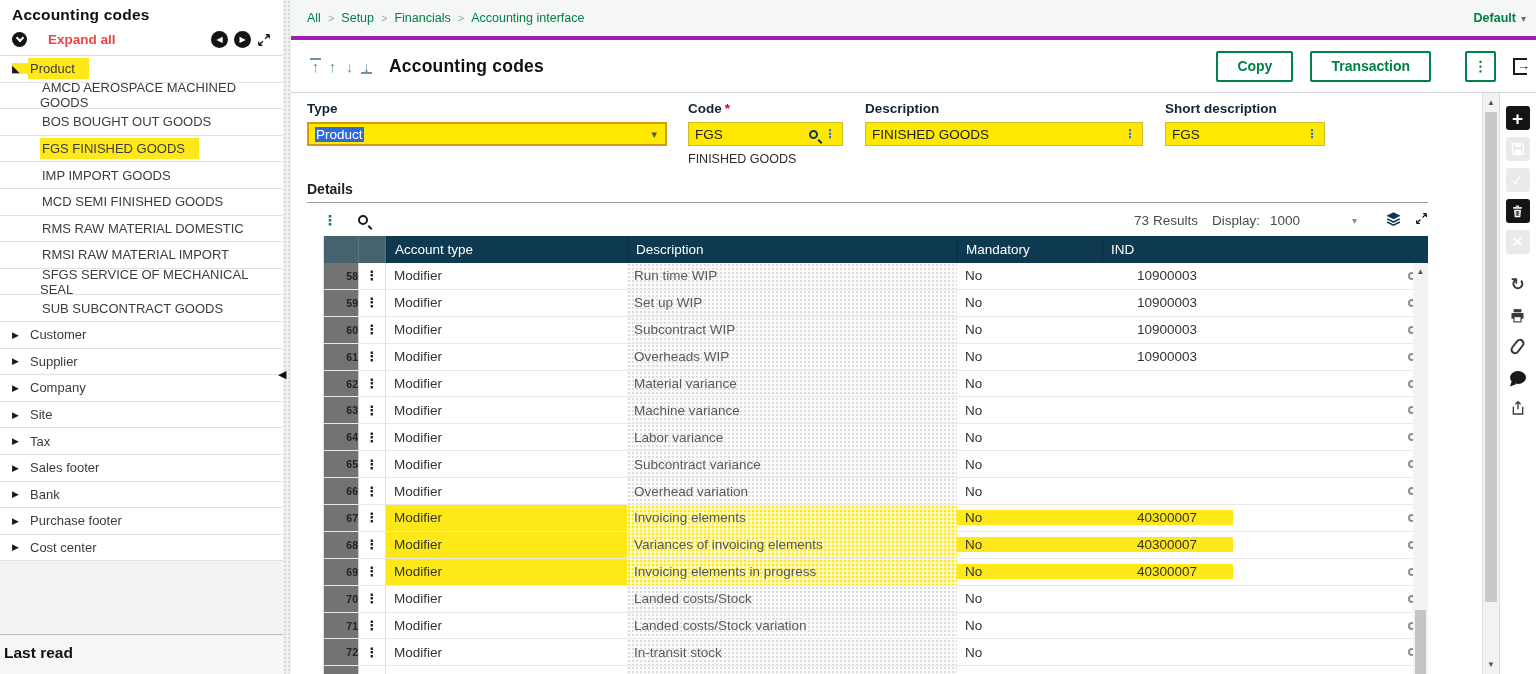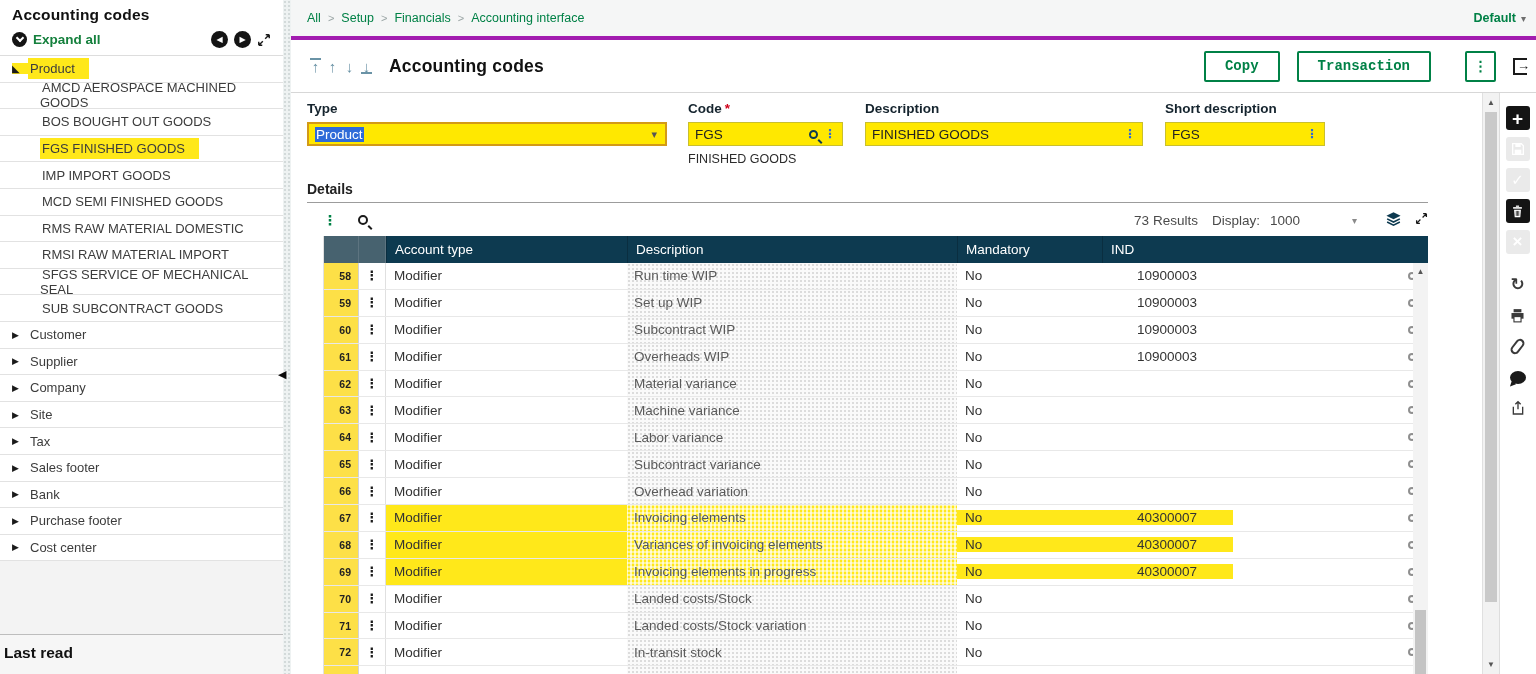--- a/index.html
+++ b/index.html
@@ -4,21 +4,21 @@
 <style>
   * { box-sizing: border-box; margin:0; padding:0; }
   html,body { width:1536px; height:674px; overflow:hidden; }
   body { font-family:"Liberation Sans","DejaVu Sans",sans-serif; background:#fff; color:#333; font-size:13px; }
   .app { display:flex; width:1536px; height:674px; }
 
   
   .sidebar { width:283px; background:#fff; display:flex; flex-direction:column; flex:none; }
   .sb-title { font-size:15.5px; font-weight:700; color:#111; padding:6px 12px 2px; letter-spacing:.2px; }
   .sb-toolbar { display:flex; align-items:center; justify-content:space-between; padding:5px 12px 7px; }
-  .expand-all { display:flex; align-items:center; gap:6px; color:#15803d; font-weight:700; font-size:13.5px; cursor:pointer; }
+  .expand-all { display:flex; align-items:center; gap:21px; color:#ef4444; font-weight:700; font-size:13.5px; cursor:pointer; }
   .circ { width:17px; height:17px; border-radius:50%; background:#141414; color:#fff; display:inline-flex; align-items:center; justify-content:center; font-size:8px; cursor:pointer; }
   .circ.sm { width:15px; height:15px; background:#141414; }
   .chev { width:6px; height:6px; border-right:2px solid #fff; border-bottom:2px solid #fff; transform:rotate(45deg); margin-top:-3px; }
   .sb-tools { display:flex; align-items:center; gap:6px; }
   .expand-svg { cursor:pointer; }
   .tree { border-top:1px solid #ddd; }
   .tree-row { height:26.6px; display:flex; align-items:center; border-bottom:1px solid #e2e2e2; font-size:13px; color:#3c3c3c; cursor:pointer; padding-left:12px; }
   .tree-row .tw { width:16px; flex:none; font-size:9px; color:#1a1a1a; }
   .tree-row.child { padding-left:40px; }
   .tree-row.expanded .tw::before { content:"◣"; font-size:10px; }
@@ -41,21 +41,21 @@
   .crumb-sep { color:#9aa5a5; font-size:11px; }
   .profile { color:#008146; font-weight:700; font-size:12.5px; display:flex; align-items:center; gap:5px; cursor:pointer; }
   .profile .caret { color:#6e6e6e; font-size:10px; }
 
   .pagehead { height:53px; border-bottom:1px solid #d7d7d7; display:flex; align-items:center; padding:0 9px 0 16px; flex:none; background:#fff; }
   .nav-ic { position:relative; color:#6a93a6; font-size:15px; width:17px; text-align:center; cursor:pointer; font-weight:400; }
   .nav-ic.bar-top::before { content:""; position:absolute; top:0; left:3px; right:3px; border-top:2px solid currentColor; }
   .nav-ic.bar-bot::after { content:""; position:absolute; bottom:1px; left:3px; right:3px; border-bottom:2px solid currentColor; }
   .pagehead h1 { font-size:17.5px; color:#111; margin-left:14px; letter-spacing:.2px; }
   .head-actions { margin-left:auto; display:flex; align-items:center; }
-  .btn { border:2px solid #008146; background:#fff; color:#008146; font-weight:700; font-size:14px; font-family:Liberation Mono, monospace; height:31px; padding:0 19px; border-radius:2px; cursor:pointer; }
+  .btn { border:2px solid #008146; background:#fff; color:#008146; font-weight:700; font-size:14px; font-family:Liberation Sans, sans-serif; height:31px; padding:0 19px; border-radius:2px; cursor:pointer; }
   .btn + .btn { margin-left:17px; }
   .dots-btn { border:2px solid #008146; background:#fff; color:#008146; width:31px; height:31px; border-radius:2px; margin-left:34px; font-weight:700; font-size:14px; cursor:pointer; }
   .dots-btn::before { content:"⋮"; }
   .logout { width:14px; height:17px; border:2px solid #1a1a1a; border-right:none; position:relative; display:inline-block; margin-left:17px; cursor:pointer; }
   .logout::after { content:"→"; position:absolute; left:2px; top:50%; transform:translateY(-55%); font-size:13px; font-weight:700; color:#1a1a1a; }
 
   .bodyrow { flex:1; display:flex; min-height:0; }
   .content { width:1191px; flex:none; padding-top:8px; overflow:hidden; }
 
   
@@ -100,21 +100,21 @@
   .thead .c-num, .thead .c-dots { background:#47626f; border-right:1px solid #5d7480; align-self:stretch; }
   .thead .hc { padding-left:8px; border-left:1px solid #0a2e40; align-self:stretch; display:flex; align-items:center; }
   .c-num { width:35px; flex:none; }
   .c-dots { width:27px; flex:none; }
   .c-type { width:241px; flex:none; }
   .c-desc { width:330px; flex:none; }
   .c-mand { width:145px; flex:none; }
   .c-ind { width:292px; flex:none; }
   .c-mag { width:35px; flex:none; }
   .trow { height:26.9px; border-bottom:1px solid #e8e8e8; align-items:center; font-size:13.5px; color:#333; }
-  .trow .c-num { font-size:10.5px; font-weight:700; color:#222; text-align:right; padding-right:7px; border-right:1px solid #d2d2d2; align-self:stretch; display:flex; align-items:center; justify-content:flex-end; background:#fde047; }
+  .trow .c-num { font-size:10.5px; font-weight:700; color:#222; text-align:right; border-right:1px solid #d2d2d2; align-self:stretch; display:flex; align-items:center; justify-content:flex-end; background:#737373; }
   .trow .c-dots { text-align:center; color:#1a1a1a; font-weight:700; font-size:13px; cursor:pointer; align-self:stretch; display:flex; align-items:center; justify-content:center; border-right:1px solid #e0e0e0; }
   .trow .c-dots::before { content:"⋮"; }
   .trow .c-type { padding-left:8px; align-self:stretch; display:flex; align-items:center; }
   .trow .c-desc { align-self:stretch; display:flex; align-items:center; padding-left:7px; color:#5a5a5a;
       background-color:#fafafa; background-image:radial-gradient(#dcdcdc .8px, transparent .9px); background-size:4px 4px; }
   .trow .c-mand { padding-left:8px; }
   .trow .c-ind { padding-left:35px; }
   .trow .c-mag { display:flex; align-items:center; justify-content:center; cursor:pointer; }
   .rowmag { display:inline-block; width:8px; height:8px; border:2px solid #8f8f8f; border-radius:50%; position:relative; }
   .rowmag::after { content:""; position:absolute; width:2px; height:5px; background:#8f8f8f; transform:rotate(-45deg); left:7px; top:6px; }

